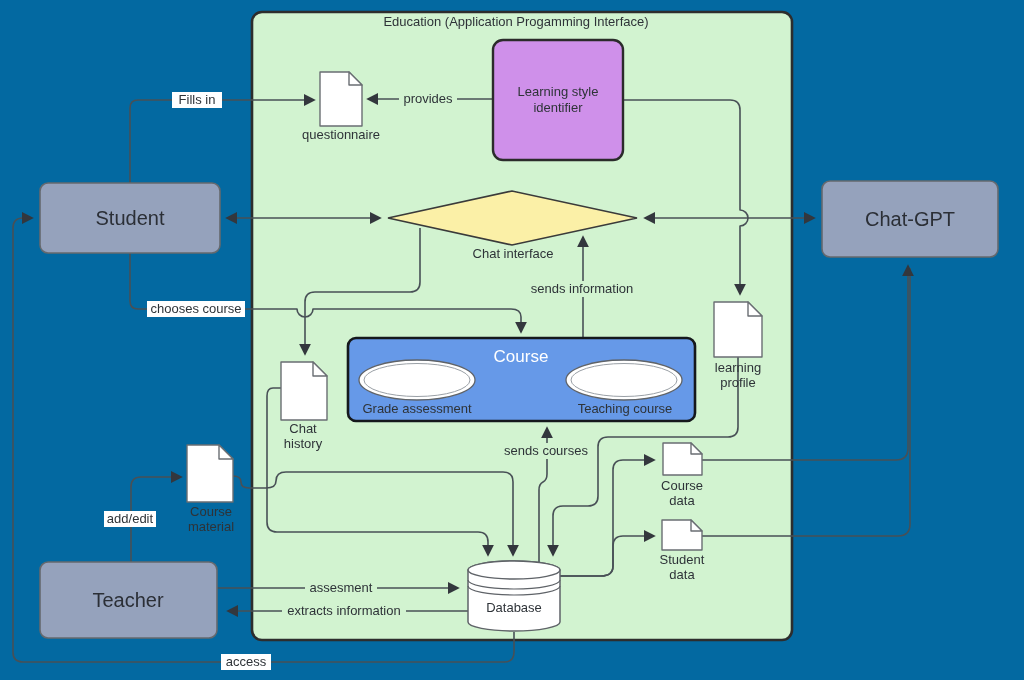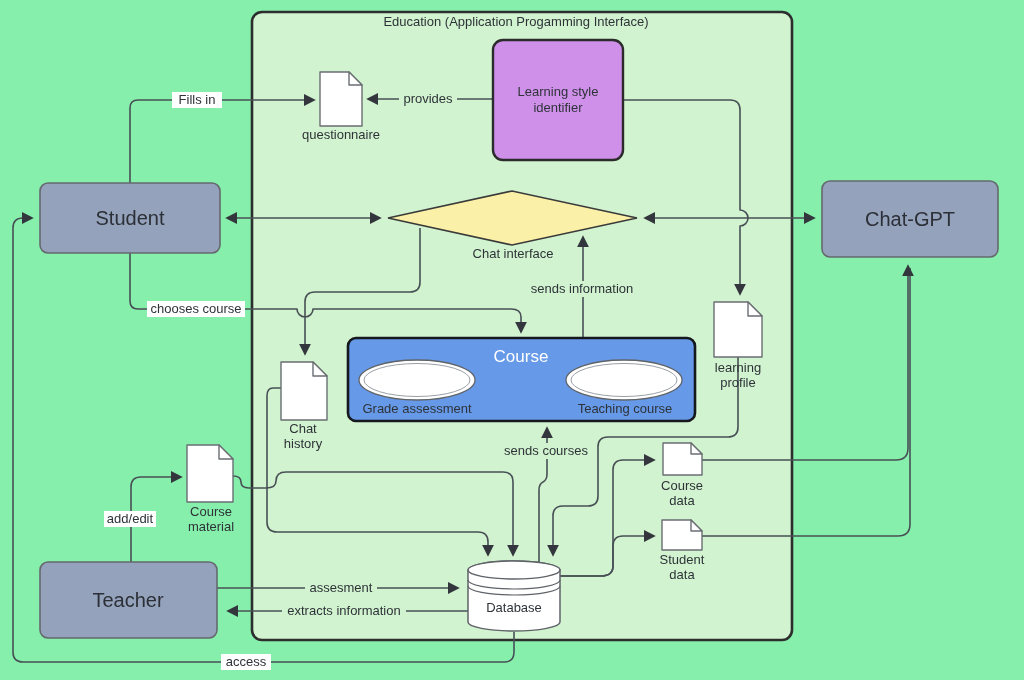--- a/index.html
+++ b/index.html
@@ -1,16 +1,16 @@
 <!DOCTYPE html>
 <html><head>
 <meta charset="utf-8">
 <style>
   html,body{margin:0;padding:0;background:#ffffff;}
-  .stage{position:relative;width:1024px;height:680px;background:#86efac;overflow:hidden;}
+  .stage{position:relative;width:1024px;height:680px;background:#0369a1;overflow:hidden;}
   svg{display:block;}
   text{font-family:"Liberation Sans","DejaVu Sans",sans-serif;fill:#2e3338;}
   .edge{stroke:#485056;fill:none;stroke-width:1.6;stroke-linejoin:round;stroke-linecap:butt;}
   .lbl{font-size:13px;text-anchor:middle;}
   .entity{fill:#95a2bc;stroke:#65696e;stroke-width:1.6;}
   .entity-lbl{font-size:20px;text-anchor:middle;fill:#2b2f36;}
   .doc{fill:#ffffff;stroke:#6a6e73;stroke-width:1.4;stroke-linejoin:round;}
   .small-lbl{font-size:13px;text-anchor:middle;}
 </style>
 </head>

